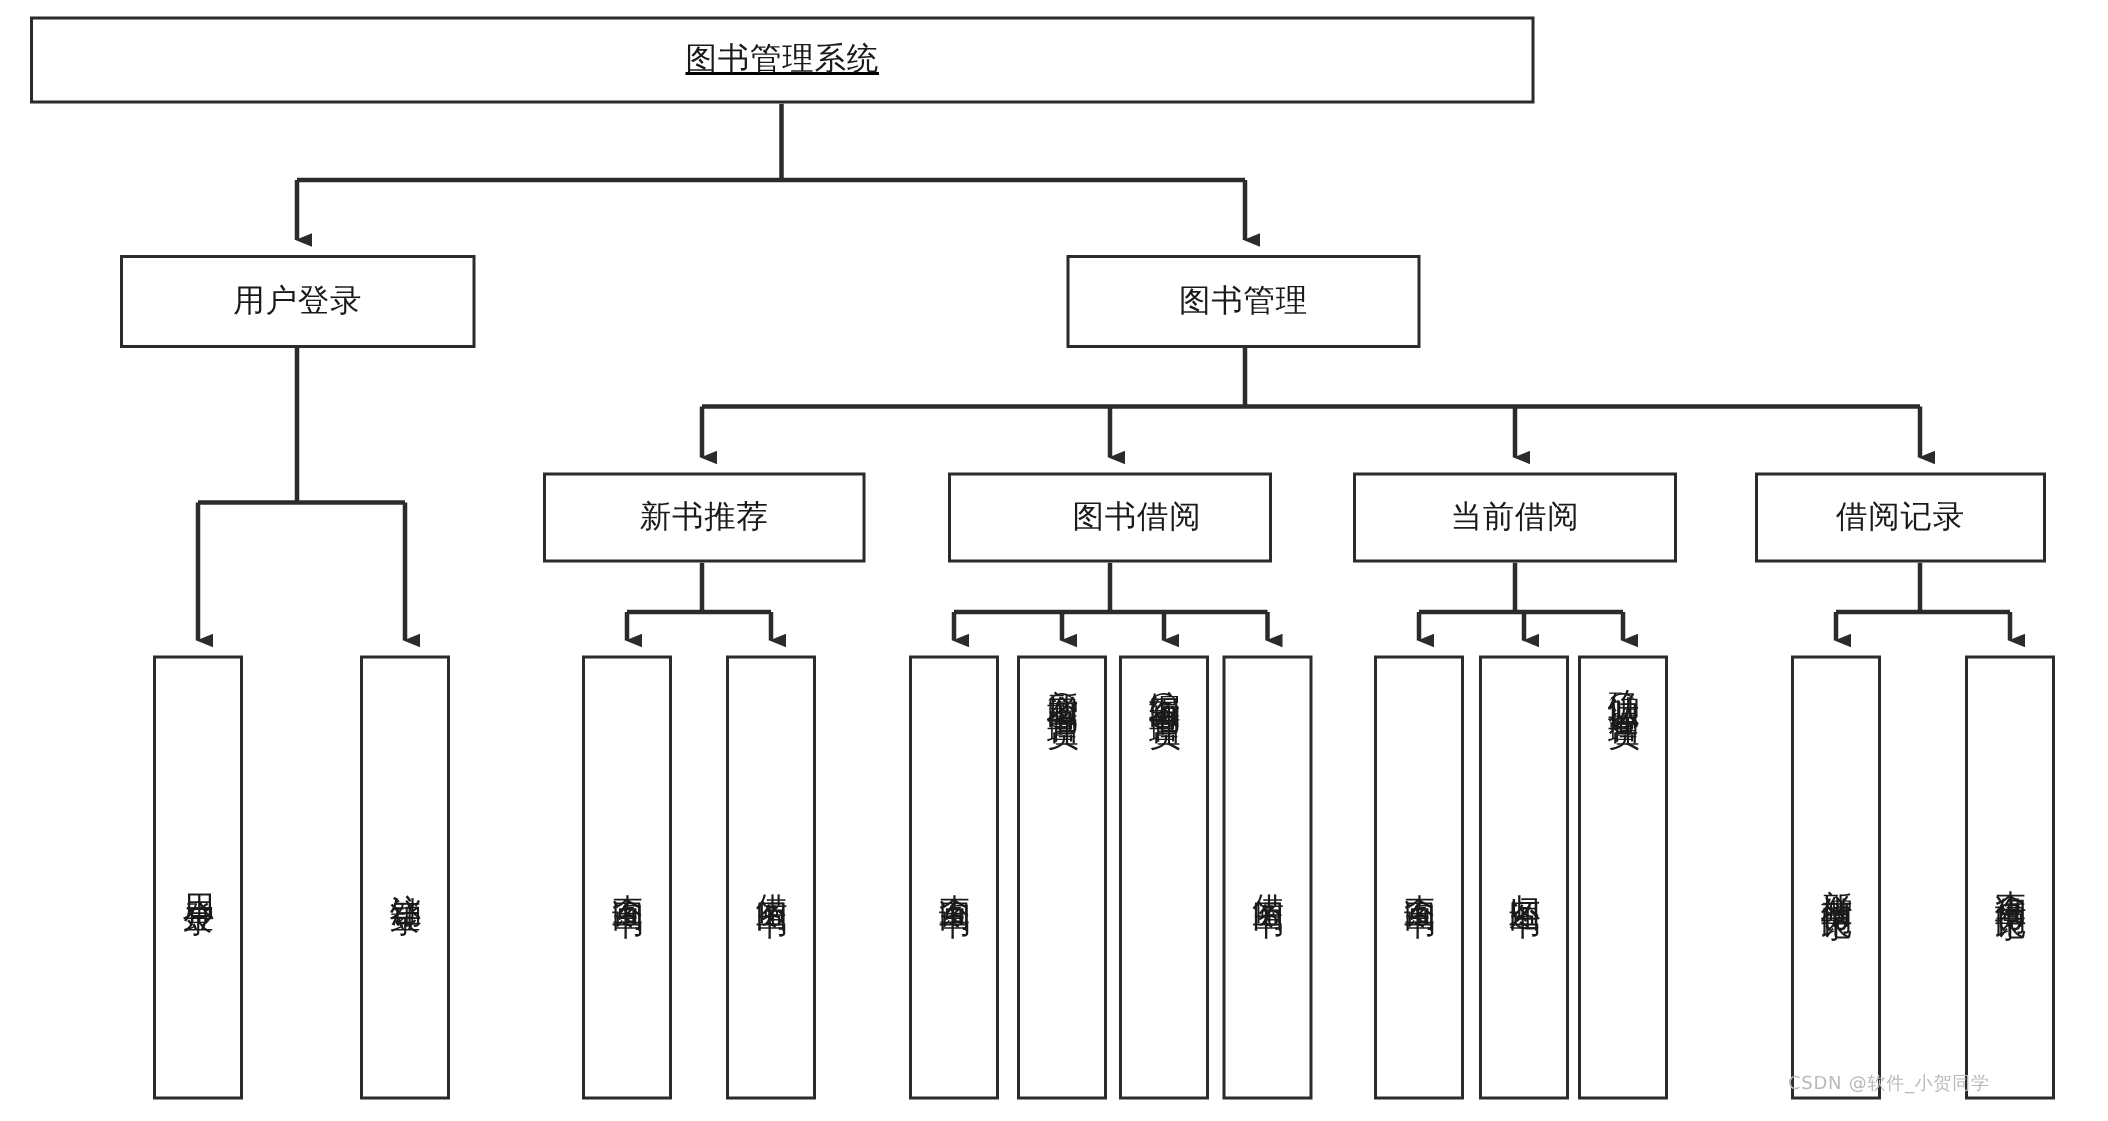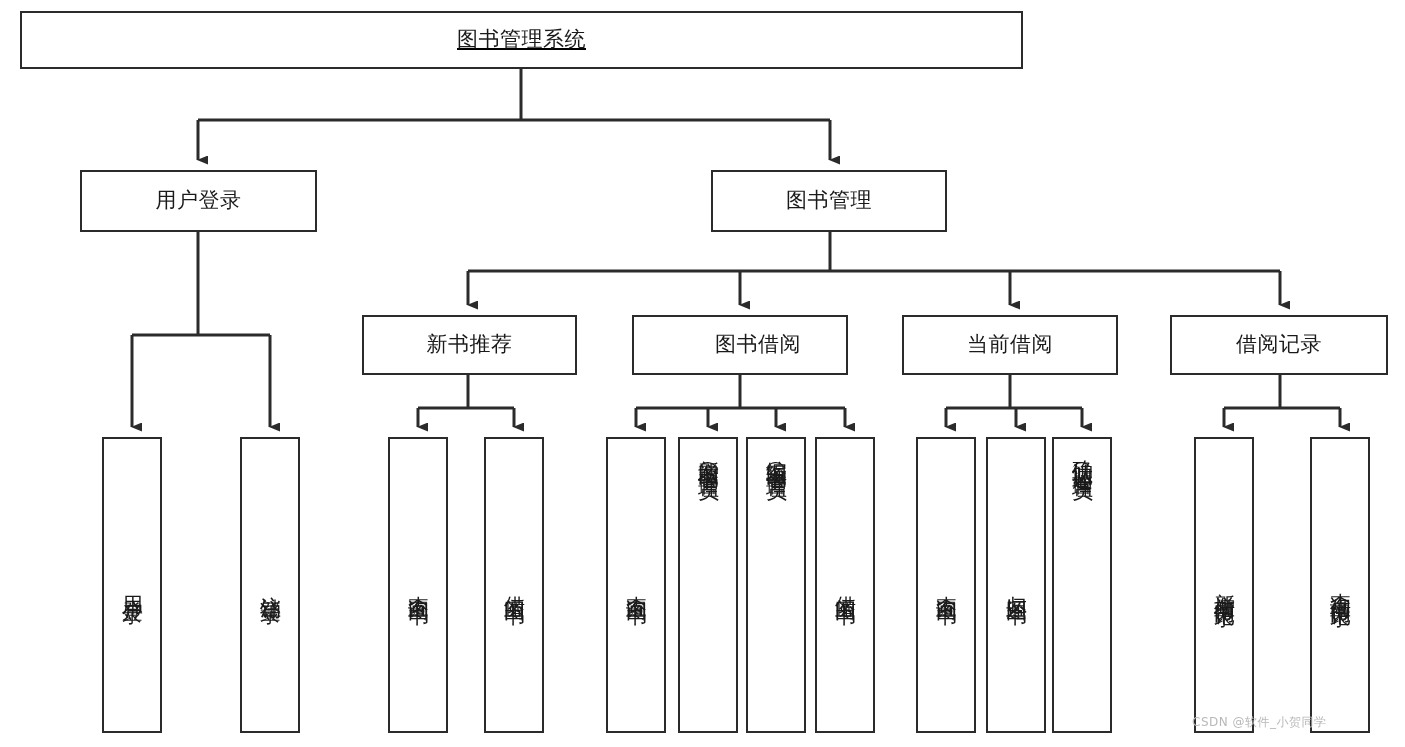--- a/index.html
+++ b/index.html
@@ -151,21 +151,21 @@
 
   <div class="node-box" style="left:362px; top:315px; width:215px; height:60px;">
     <span class="node-label-h">新书推荐</span>
   </div>
   <div class="node-box" style="left:632px; top:315px; width:216px; height:60px;padding-left:36px;">
     <span class="node-label-h">图书借阅</span>
   </div>
   <div class="node-box" style="left:902px; top:315px; width:216px; height:60px;">
     <span class="node-label-h">当前借阅</span>
   </div>
-  <div class="node-box" style="left:1170px; top:315px; width:218px; height:60px;">
+  <div class="node-box" style="left:1170px; top:315px; width:194px; height:60px;">
     <span class="node-label-h">借阅记录</span>
   </div>
 
   <div class="node-box leaf" style="left:102px; top:437px; width:60px; height:296px;">
     <span class="vfill">
         <span class="node-label-v">用户登录</span>
       </span>
   </div>
   <div class="node-box leaf" style="left:240px; top:437px; width:60px; height:296px;">
     <span class="vfill">

